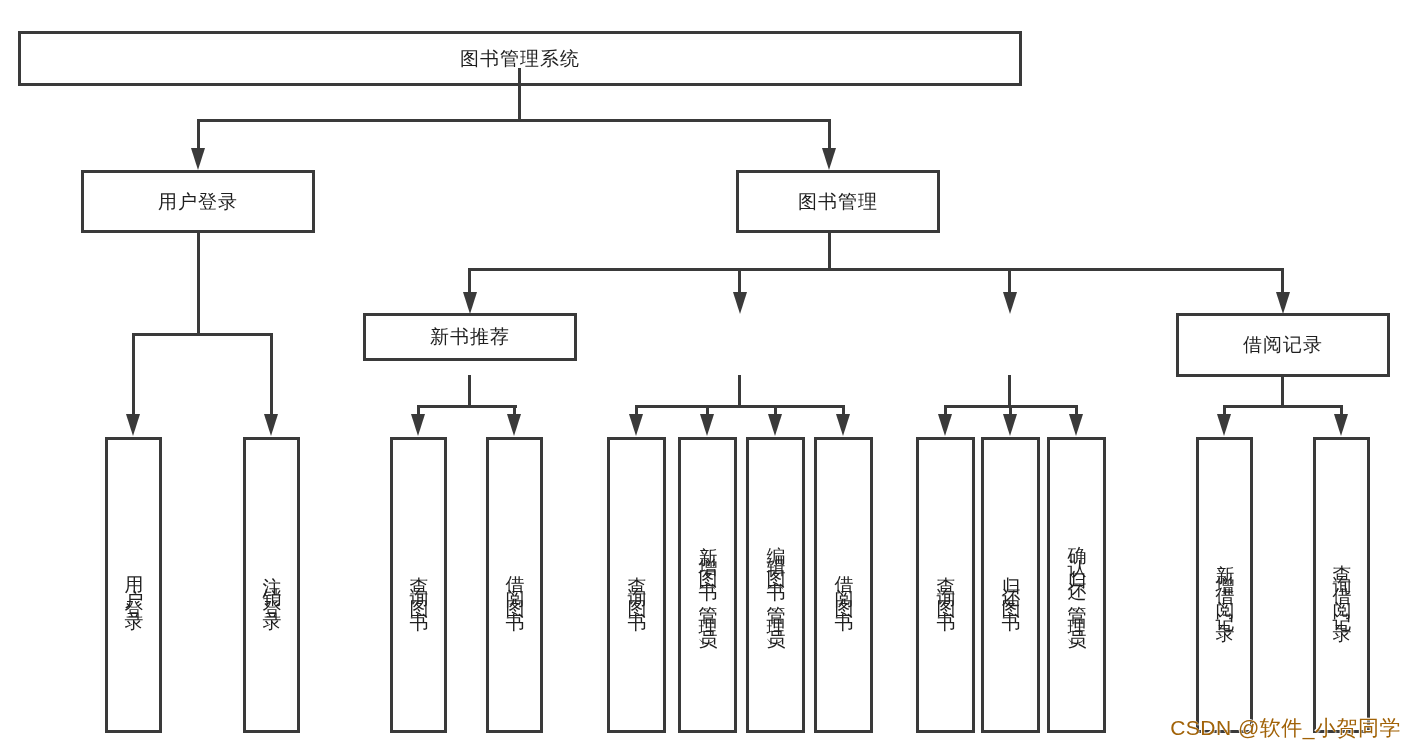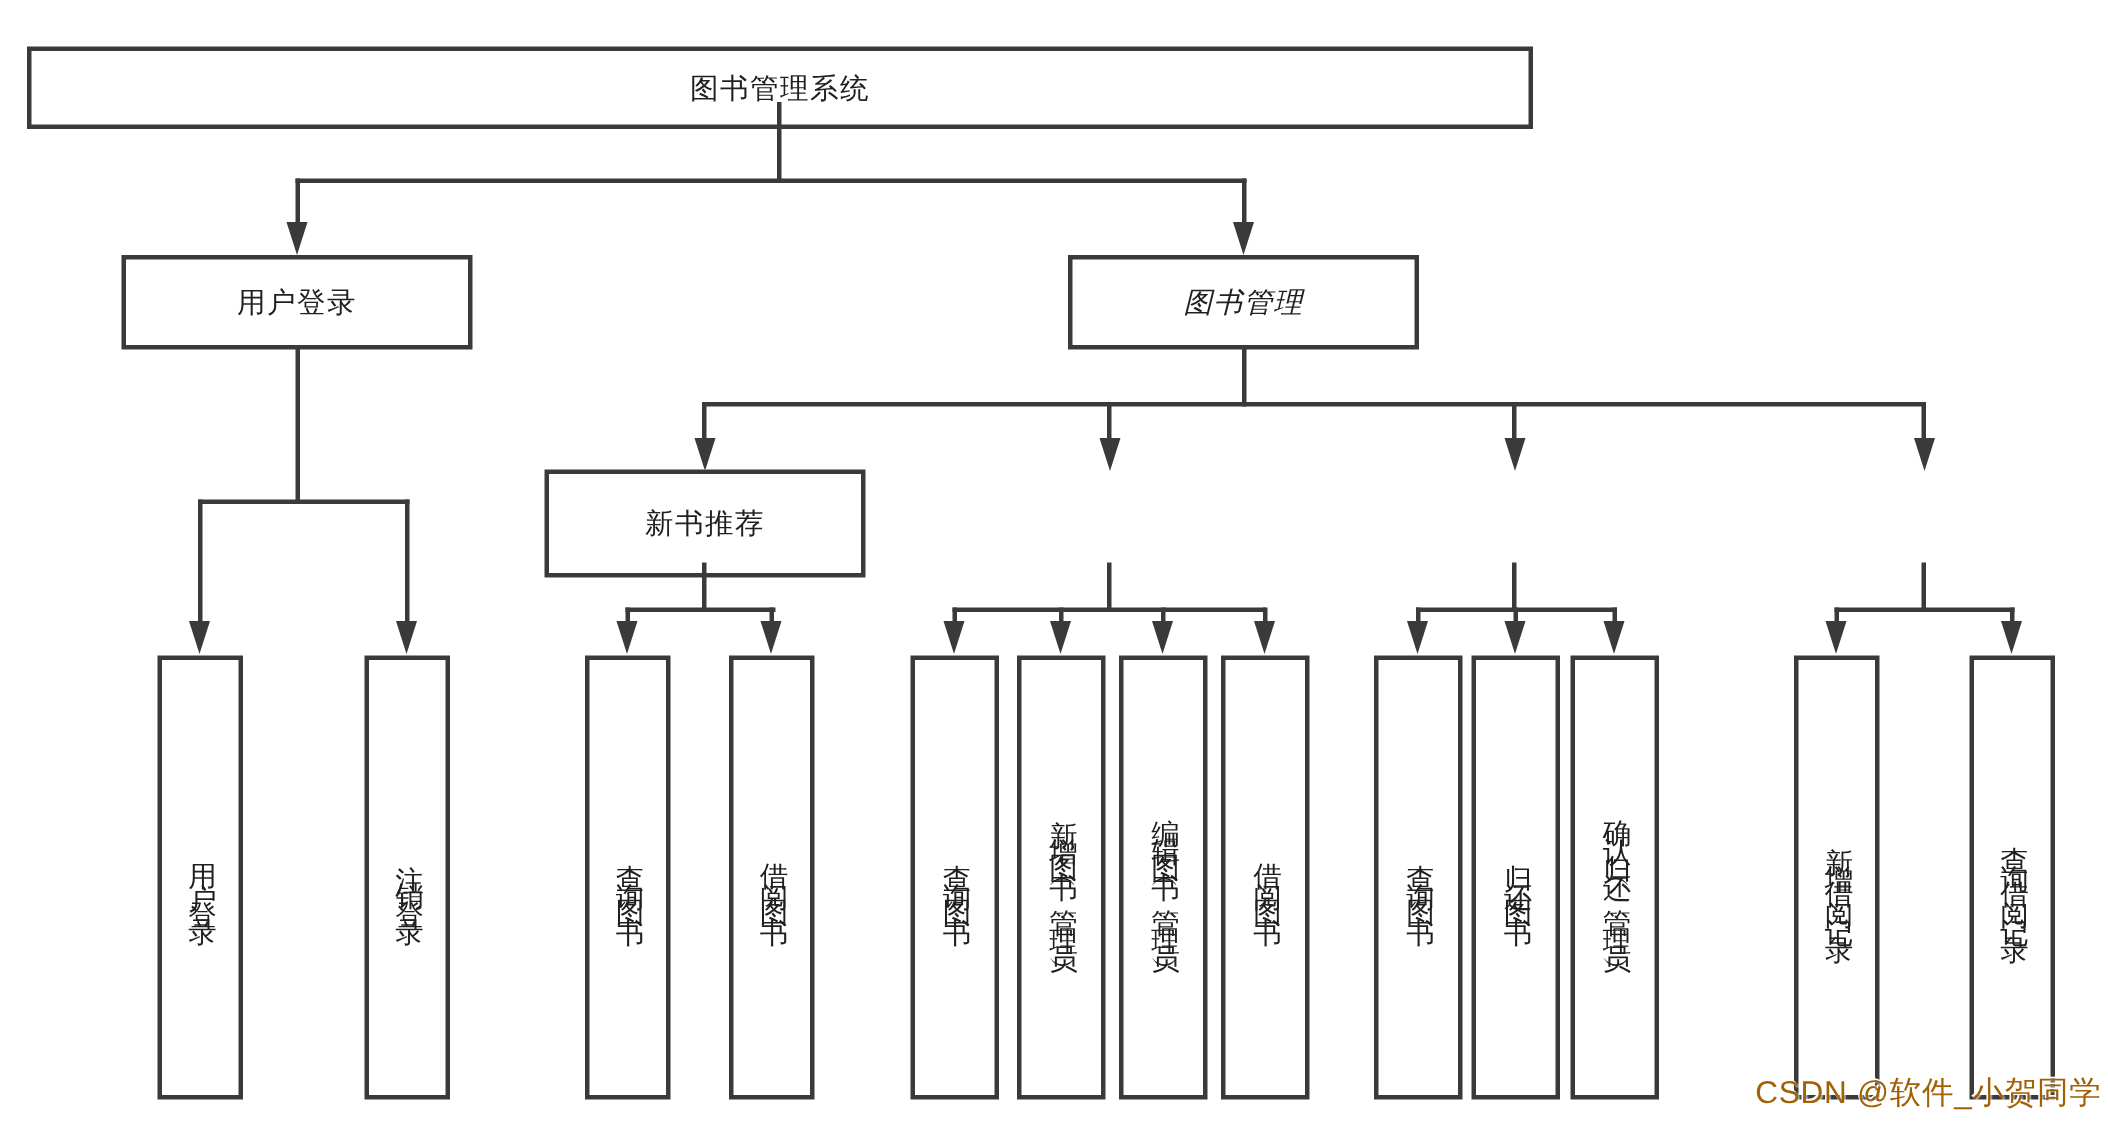--- a/index.html
+++ b/index.html
@@ -42,21 +42,21 @@
   <div class="vline" style="left:518px;top:68px;height:54px;"></div>
   <div class="hline" style="left:197px;top:119px;width:634px;"></div>
   <div class="vline" style="left:197px;top:119px;height:31px;"></div>
   <div class="arrow" style="left:191px;top:148px;"></div>
   <div class="vline" style="left:828px;top:119px;height:31px;"></div>
   <div class="arrow" style="left:822px;top:148px;"></div>
 
   <div class="box" style="left:81px;top:170px;width:234px;height:63px;">
     <span class="hlabel">用户登录</span>
   </div>
-  <div class="box" style="left:712px;top:170px;width:234px;height:63px;font-style:italic;">
+  <div class="box" style="left:736px;top:170px;width:204px;height:63px;">
     <span class="hlabel">图书管理</span>
   </div>
 
   <div class="vline" style="left:197px;top:230px;height:105px;"></div>
   <div class="hline" style="left:132px;top:333px;width:141px;"></div>
   <div class="vline" style="left:132px;top:333px;height:82px;"></div>
   <div class="arrow" style="left:126px;top:414px;"></div>
   <div class="vline" style="left:270px;top:333px;height:82px;"></div>
   <div class="arrow" style="left:264px;top:414px;"></div>
 
@@ -64,22 +64,25 @@
   <div class="hline" style="left:468px;top:268px;width:816px;"></div>
   <div class="vline" style="left:468px;top:268px;height:26px;"></div>
   <div class="arrow" style="left:463px;top:292px;"></div>
   <div class="vline" style="left:738px;top:268px;height:26px;"></div>
   <div class="arrow" style="left:733px;top:292px;"></div>
   <div class="vline" style="left:1008px;top:268px;height:26px;"></div>
   <div class="arrow" style="left:1003px;top:292px;"></div>
   <div class="vline" style="left:1281px;top:268px;height:26px;"></div>
   <div class="arrow" style="left:1276px;top:292px;"></div>
 
-  <div class="box" style="left:363px;top:313px;width:214px;height:72px;">
+  <div class="box" style="left:363px;top:313px;width:214px;height:48px;">
     <span class="hlabel">新书推荐</span>
+  </div>
+  <div class="box" style="left:1176px;top:313px;width:214px;height:64px;">
+    <span class="hlabel">借阅记录</span>
   </div>
 
   <div class="vline" style="left:468px;top:375px;height:33px;"></div>
   <div class="hline" style="left:417px;top:405px;width:100px;"></div>
   <div class="vline" style="left:417px;top:405px;height:11px;"></div>
   <div class="arrow" style="left:411px;top:414px;"></div>
   <div class="vline" style="left:513px;top:405px;height:11px;"></div>
   <div class="arrow" style="left:507px;top:414px;"></div>
 
   <div class="vline" style="left:738px;top:375px;height:33px;"></div>

